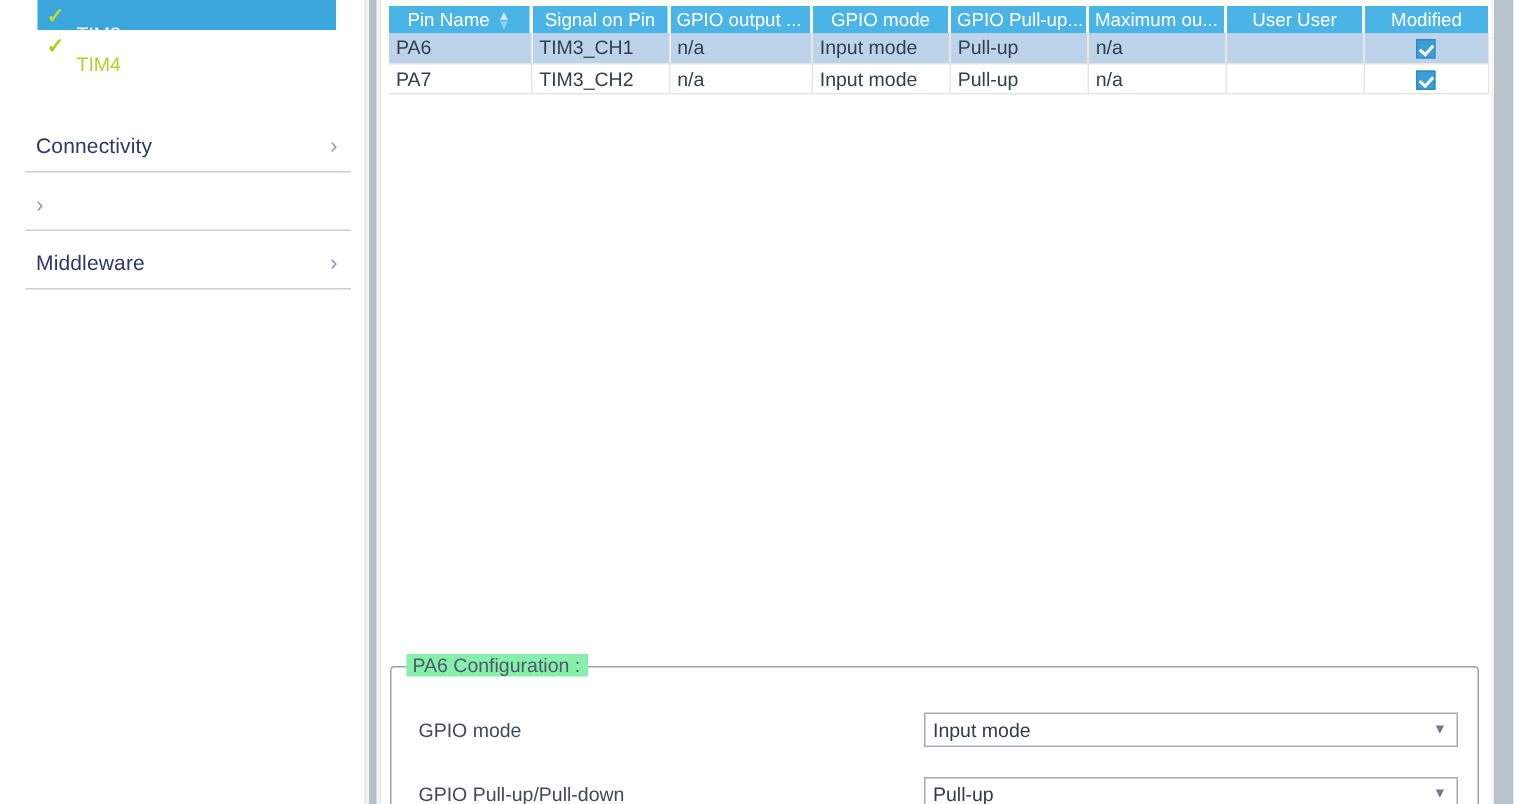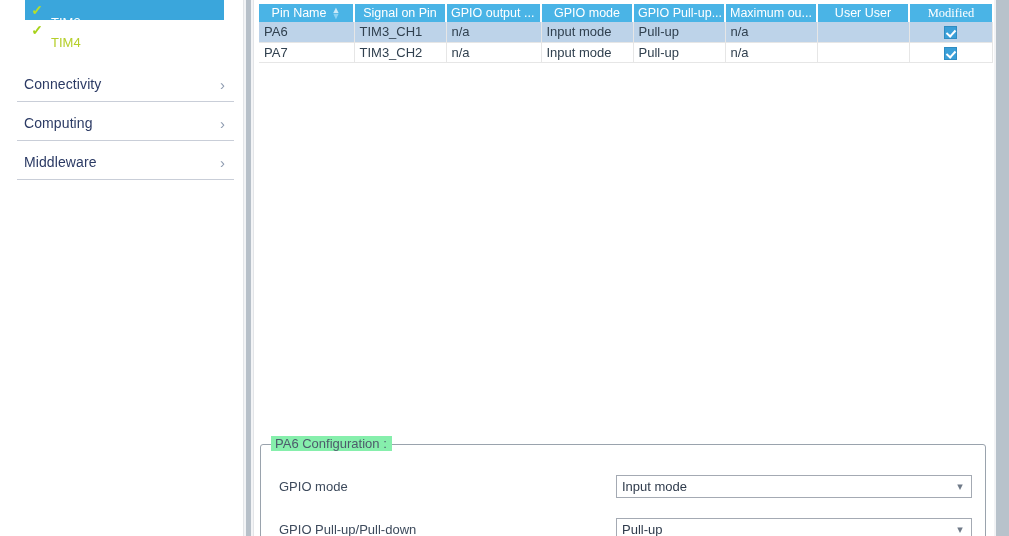--- a/index.html
+++ b/index.html
@@ -61,21 +61,21 @@
     color: #a8d21a;
     font-weight: bold;
     text-align: center;
   }
   .peripheral-item.selected .chk { color: #b6e02a; }
   .peripheral-item.unselected { color: #b5cf2a; }
   .peripheral-item .plabel { padding-left: 6px; margin-top: 24px; }
 
   
   .accordion {
-    margin-top: 28px;
+    margin-top: 41px;
   }
   .acc-item {
     position: relative;
     margin-left: 14px;
     width: 223px;
     height: 39px;
     box-sizing: border-box;
   }
   .acc-row {
     display: flex;
@@ -157,21 +157,21 @@
     font-size: 12.5px;
     height: 18px;
     padding: 0 4px;
     text-align: center;
     border-right: 2px solid #ffffff;
     white-space: nowrap;
     overflow: hidden;
     box-sizing: border-box;
     cursor: default;
   }
-  table.pin-table th:last-child { border-right: none; font-family: Liberation Serif, serif; }
+  table.pin-table th:last-child { border-right: none; }
   table.pin-table th.left-align { text-align: left; }
   th .sort-ind {
     display: inline-block;
     margin-left: 5px;
     line-height: 0.75;
     font-size: 9px;
     vertical-align: middle;
     color: #8fd3f3;
   }
   th .sort-ind i { display: block; font-style: normal; }
@@ -331,21 +331,20 @@
     <div class="accordion">
       <div class="acc-item">
         <div class="acc-row">
           <span class="acc-label">Connectivity</span>
           <span class="acc-chevron">›</span>
         </div>
         <div class="acc-sep"></div>
       </div>
       <div class="acc-item">
         <div class="acc-row">
-          <span class="acc-label">Computing</span>
           <span class="acc-chevron">›</span>
         </div>
         <div class="acc-sep"></div>
       </div>
       <div class="acc-item">
         <div class="acc-row">
           <span class="acc-label">Middleware</span>
           <span class="acc-chevron">›</span>
         </div>
         <div class="acc-sep"></div>

